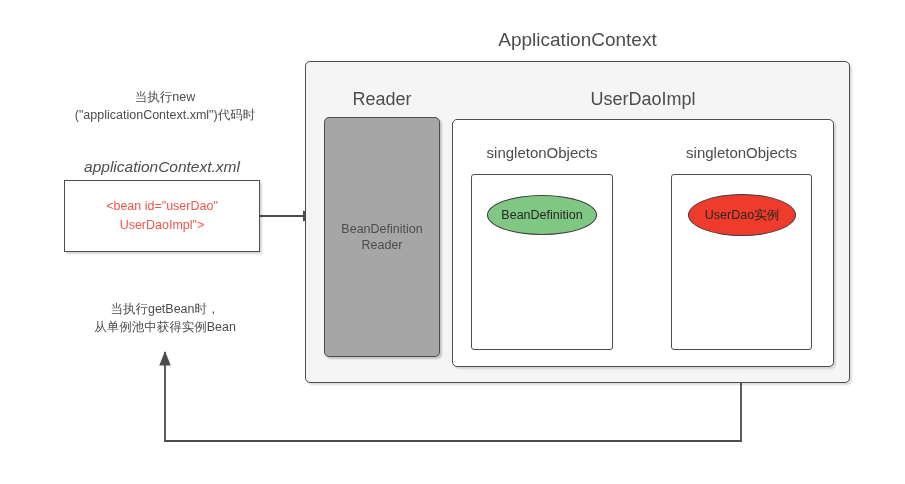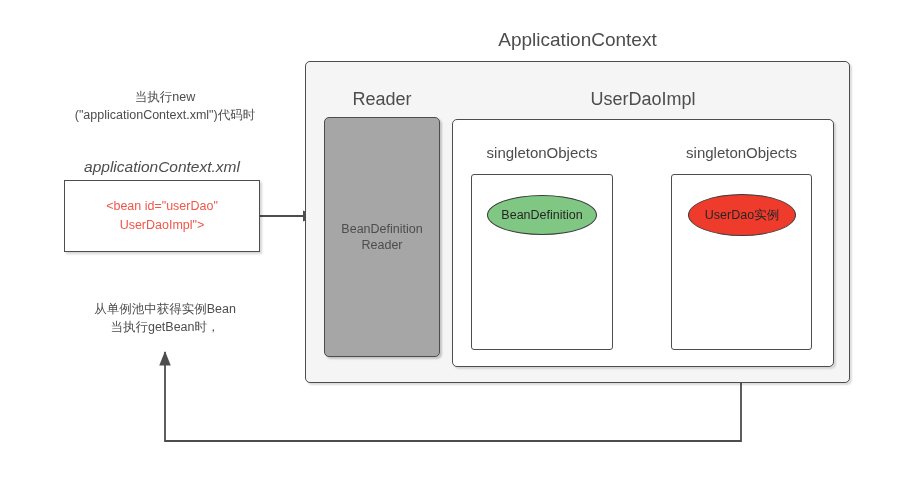--- a/index.html
+++ b/index.html
@@ -207,22 +207,22 @@
   <div class="lbl" id="xml-title">applicationContext.xml</div>
 
   <div id="xml-box">
     <div id="xml-box-code">
       <div>&lt;bean id="userDao"</div>
       <div>UserDaoImpl"&gt;</div>
     </div>
   </div>
 
   <div class="lbl" id="getbean-note">
+    <div>当执行getBean时，</div>
     <div>从单例池中获得实例Bean</div>
-    <div>当执行getBean时，</div>
   </div>
 
   <div class="lbl" id="app-ctx-title">ApplicationContext</div>
 
   <div id="app-ctx-box"></div>
 
   <div class="lbl" id="reader-title">Reader</div>
 
   <div id="reader-box">
     <div id="reader-box-label">

